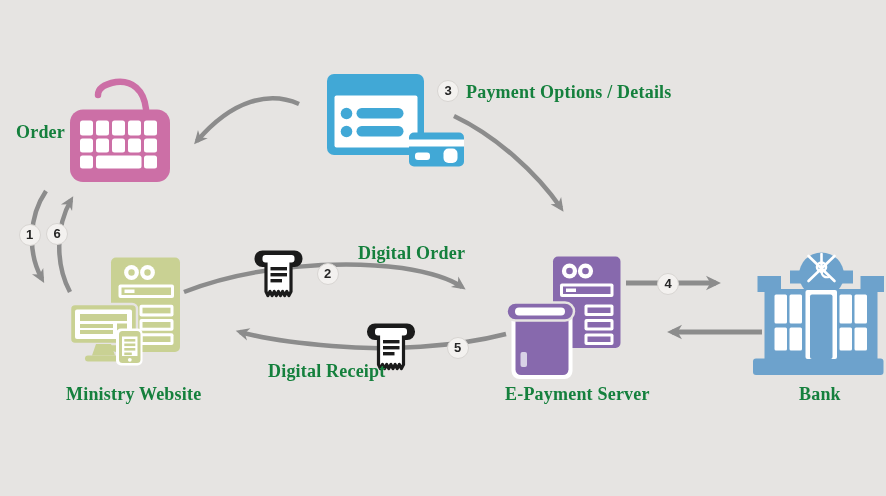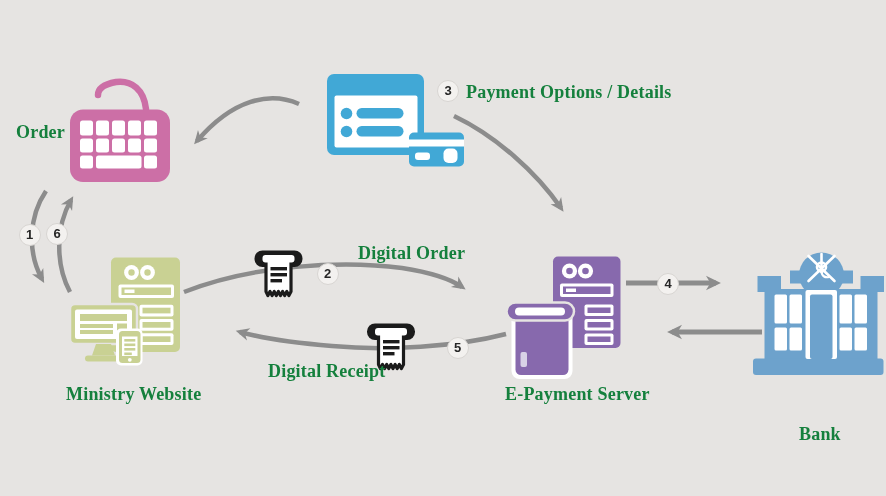--- a/index.html
+++ b/index.html
@@ -204,15 +204,15 @@
   <div class="badge" style="left:437px;top:80px;">3</div>
   <div class="badge" style="left:657px;top:273px;">4</div>
   <div class="badge" style="left:446.5px;top:337px;">5</div>
 
   <div class="lbl" style="left:16px;top:124px;">Order</div>
   <div class="lbl" style="left:466px;top:84px;">Payment Options / Details</div>
   <div class="lbl" style="left:358px;top:245px;">Digital Order</div>
   <div class="lbl" style="left:268px;top:363px;">Digital Receipt</div>
   <div class="lbl" style="left:505px;top:386px;">E-Payment Server</div>
   <div class="lbl" style="left:66px;top:386px;">Ministry Website</div>
-  <div class="lbl" style="left:799px;top:386px;margin-top:40px;">Bank</div>
+  <div class="lbl" style="left:799px;top:386px;">Bank</div>
 
 </div>
 
 </body></html>

